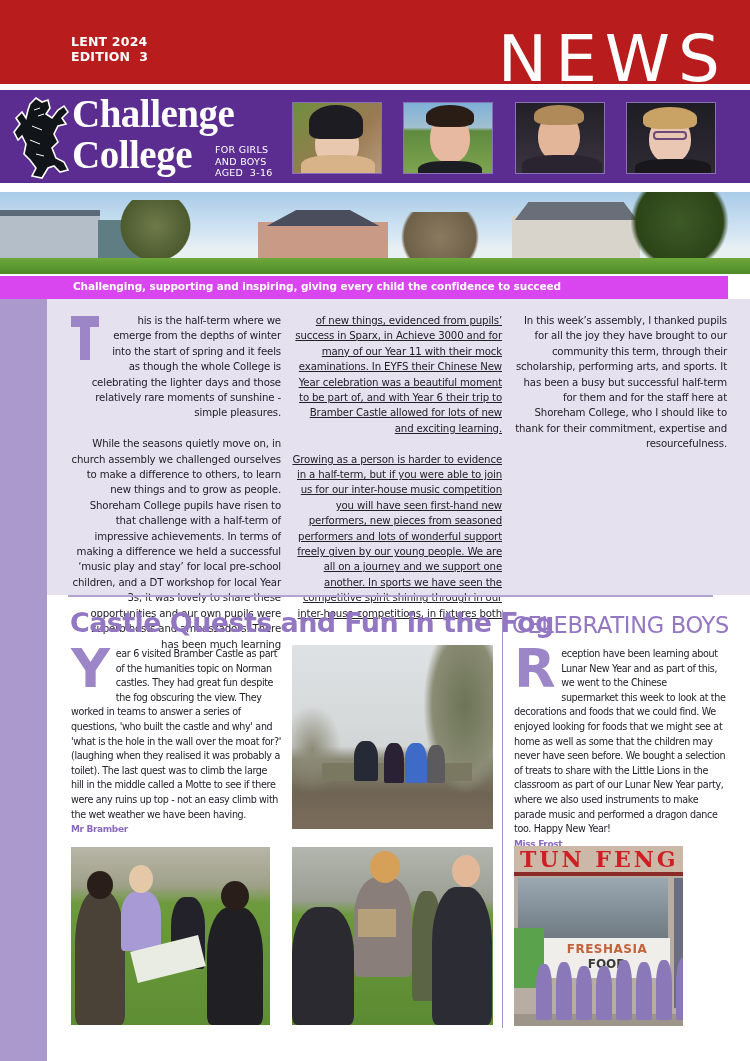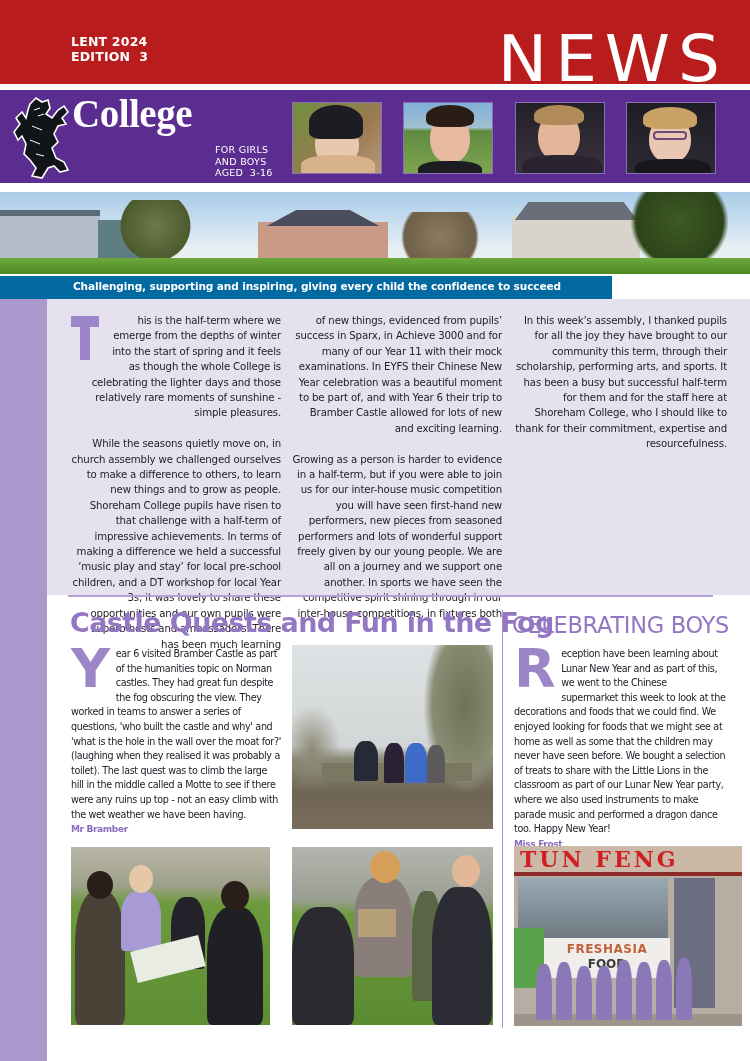--- a/index.html
+++ b/index.html
@@ -22,21 +22,21 @@
     .portrait .bg { position: absolute; inset: 0; }
     .portrait .head { position: absolute; border-radius: 50% 50% 46% 46%; }
     .portrait .body { position: absolute; border-radius: 40% 40% 0 0; }
 
     
     .campus { position: absolute; left: 0; top: 192px; width: 750px; height: 82px; overflow: hidden; background: linear-gradient(#a9cbe8 0%, #d8e8f4 55%, #e9f0f2 70%); }
     .campus .grass { position: absolute; left: 0; bottom: 0; width: 100%; height: 16px; background: linear-gradient(#6da83c, #4e8a26); }
     .bld { position: absolute; }
 
     
-    .tagline-bar { position: absolute; left: 0; top: 276px; width: 612px; height: 23px; background: #0369a1; }
+    .tagline-bar { position: absolute; left: 0; top: 276px; width: 728px; height: 23px; background: #d946ef; }
     .tagline { position: absolute; left: 73px; top: 4px; color: #ffffff; font-family: "DejaVu Sans", sans-serif; font-weight: bold; font-size: 10.5px; letter-spacing: -0.1px; }
 
     
     .side-strip { position: absolute; left: 0; top: 299px; width: 47px; height: 762px; background: #ab98cc; }
     .letter-bg { position: absolute; left: 47px; top: 299px; width: 703px; height: 296px; background: #e6e1ef; }
     .col { position: absolute; font-family: "DejaVu Sans", sans-serif; font-size: 10.2px; line-height: 15.4px; color: #23202a; letter-spacing: -0.15px; }
     .col p { margin-bottom: 15.4px; text-align: right; }
     .col p:last-child { margin-bottom: 0; }
     .dropcap-T { float: left; width: 28px; height: 44px; margin: 3px 8px 0 0; position: relative; }
     .dropcap-T::before { content: ""; position: absolute; left: 0; top: 0; width: 28px; height: 11px; background: #9d86c8; }
@@ -70,21 +70,22 @@
   <div class="news-word">NEWS</div>
 </div>
 <div class="white-strip"></div>
 
 <div class="brand-band">
   <svg class="lion" viewBox="0 0 60 84">
     <path d="M18 8 L24 2 L30 6 L36 4 L38 12 L34 18 L40 22 L46 14 L52 10 L56 16 L50 22 L54 28 L46 30 L42 38 L46 46 L40 52 L44 62 L52 66 L56 74 L48 76 L42 70 L36 72 L30 82 L20 80 L24 72 L18 64 L12 58 L14 48 L10 40 L6 44 L2 36 L8 28 L4 22 L10 16 L14 22 L16 14 Z" fill="#111418" stroke="#ffffff" stroke-width="1.6"></path>
     <path d="M22 14 L28 12 M26 20 L32 18 M20 30 L30 34 M18 44 L28 48 M24 58 L32 60" stroke="#ffffff" stroke-width="1" fill="none"></path>
   </svg>
   <div class="brand-name">
-    <span>College</span>
+    <span>Challenge</span>
+    <span class="l2">College</span>
   </div>
   <div class="brand-tag">
     <div>FOR GIRLS</div>
     <div>AND BOYS</div>
     <div style="white-space:pre;">AGED  3-16</div>
   </div>
 
   <div class="portrait" style="left:292px;">
     <div class="bg" style="background:linear-gradient(135deg,#6f8f3e,#9a7a52 60%,#b69a7a);"></div>
     <div class="head" style="left:22px;top:18px;width:44px;height:46px;background:#e8c9b0;"></div>
@@ -129,21 +130,21 @@
   <div class="tagline">Challenging, supporting and inspiring, giving every child the confidence to succeed</div>
 </div>
 
 <div class="side-strip"></div>
 <div class="letter-bg"></div>
 
 <div class="col" style="left:71px;top:313px;width:210px;">
   <p><span class="dropcap-T"></span><span>his is the half-term where we emerge from the depths of winter into the start of spring and it feels as though the whole College is celebrating the lighter days and those relatively rare moments of sunshine - simple pleasures.</span></p>
   <p>While the seasons quietly move on, in church assembly we challenged ourselves to make a difference to others, to learn new things and to grow as people. Shoreham College pupils have risen to that challenge with a half-term of impressive achievements. In terms of making a difference we held a successful ‘music play and stay’ for local pre-school children, and a DT workshop for local Year 3s; it was lovely to share these opportunities and our own pupils were superb hosts and ambassadors. There has been much learning</p>
 </div>
-<div class="col" style="left:292px;top:313px;width:210px;">
+<div class="col" style="left:292px;top:313px;width:210px;text-decoration:underline;">
   <p>of new things, evidenced from pupils’ success in Sparx, in Achieve 3000 and for many of our Year 11 with their mock examinations.  In EYFS their Chinese New Year celebration was a beautiful moment to be part of, and with Year 6 their trip to Bramber Castle allowed for lots of new and exciting learning.</p>
   <p>Growing as a person is harder to evidence in a half-term, but if you were able to join us for our inter-house music competition you will have seen first-hand new performers, new pieces from seasoned performers and lots of wonderful support freely given by our young people. We are all on a journey and we support one another.  In sports we have seen the competitive spirit shining through in our inter-house competitions, in fixtures both</p>
 </div>
 <div class="col" style="left:515px;top:313px;width:212px;">
   <p>In this week’s assembly, I thanked pupils for all the joy they have brought to our community this term, through their scholarship, performing arts, and sports. It has been a busy but successful half-term for them and for the staff here at Shoreham College, who I should like to thank for their commitment, expertise and resourcefulness.</p>
 </div>
 
 <div class="divider"></div>
 
 <h2 class="h-castle">Castle Quests and Fun in the Fog</h2>
@@ -188,21 +189,21 @@
   <div style="position:absolute;left:66px;top:62px;width:38px;height:28px;background:#b6a07a;"></div>
 </div>
 
 <h2 class="h-china">CELEBRATING BOYS</h2>
 
 <div class="art" style="left:514px;top:647px;width:212px;">
   <span class="dropcap-big">R</span><span>eception have been learning about Lunar New Year and as part of this, we went to the Chinese supermarket this week to look at the decorations and foods that we could find. We enjoyed looking for foods that we might see at home as well as some that the children may never have seen before. We bought a selection of treats to share with the Little Lions in the classroom as part of our Lunar New Year party, where we also used instruments to make parade music and performed a dragon dance too. Happy New Year!</span>
   <div class="byline">Miss Frost</div>
 </div>
 
-<div class="photo" style="left:514px;top:846px;width:228px;height:180px;">
+<div class="photo" style="left:514px;top:846px;width:169px;height:180px;">
   <div class="fill" style="background:#b7ada2;"></div>
   <div style="position:absolute;left:0;top:0;width:100%;height:26px;background:#cbb8a6;color:#d01e24;font-family:'DejaVu Serif',serif;font-weight:bold;font-size:22px;line-height:26px;letter-spacing:3px;white-space:nowrap;padding-left:6px;">TUN FENG</div>
   <div style="position:absolute;left:0;top:26px;width:100%;height:4px;background:#8c2a28;"></div>
   <div style="position:absolute;left:4px;top:32px;width:150px;height:60px;background:linear-gradient(#9aa8b2,#6f7a82);"></div>
   <div style="position:absolute;left:160px;top:32px;width:41px;height:130px;background:#6a6e80;"></div>
   <div style="position:absolute;left:0;top:82px;width:30px;height:60px;background:#5ba24c;"></div>
   <div style="position:absolute;left:30px;top:92px;width:126px;height:40px;background:#f0eeea;text-align:center;font-family:'DejaVu Sans',sans-serif;font-weight:bold;">
     <div style="font-size:12px;line-height:15px;color:#c2623a;margin-top:4px;letter-spacing:0.5px;">FRESHASIA</div>
     <div style="font-size:12px;line-height:14px;color:#3a3a3a;">FOOD</div>
   </div>

